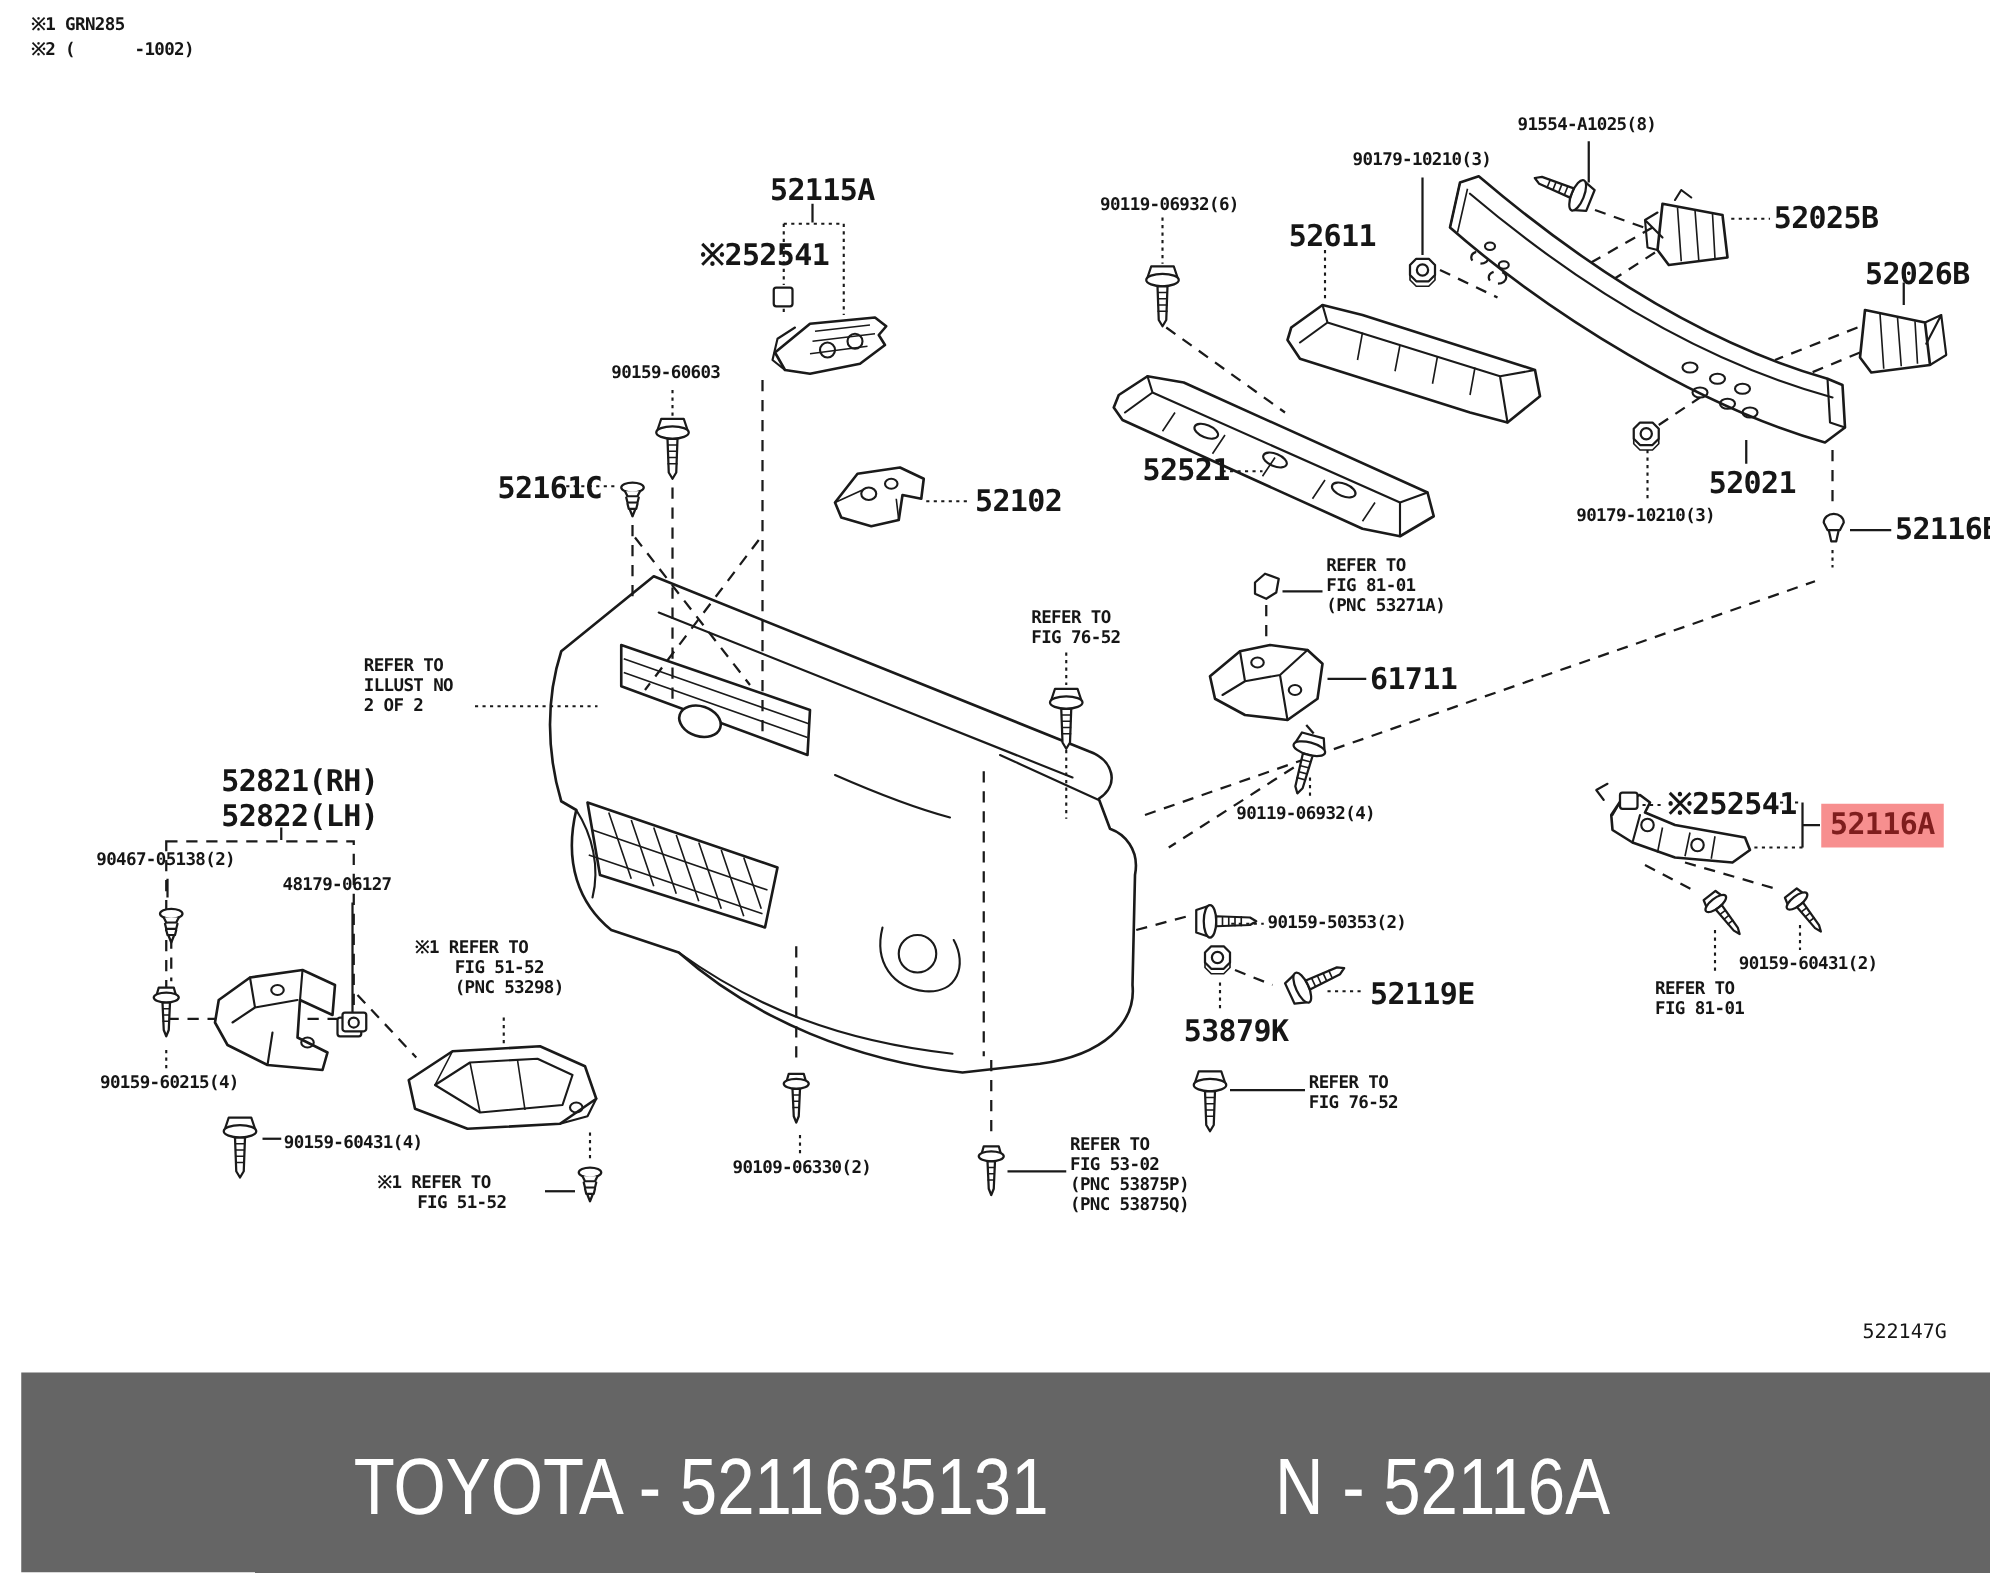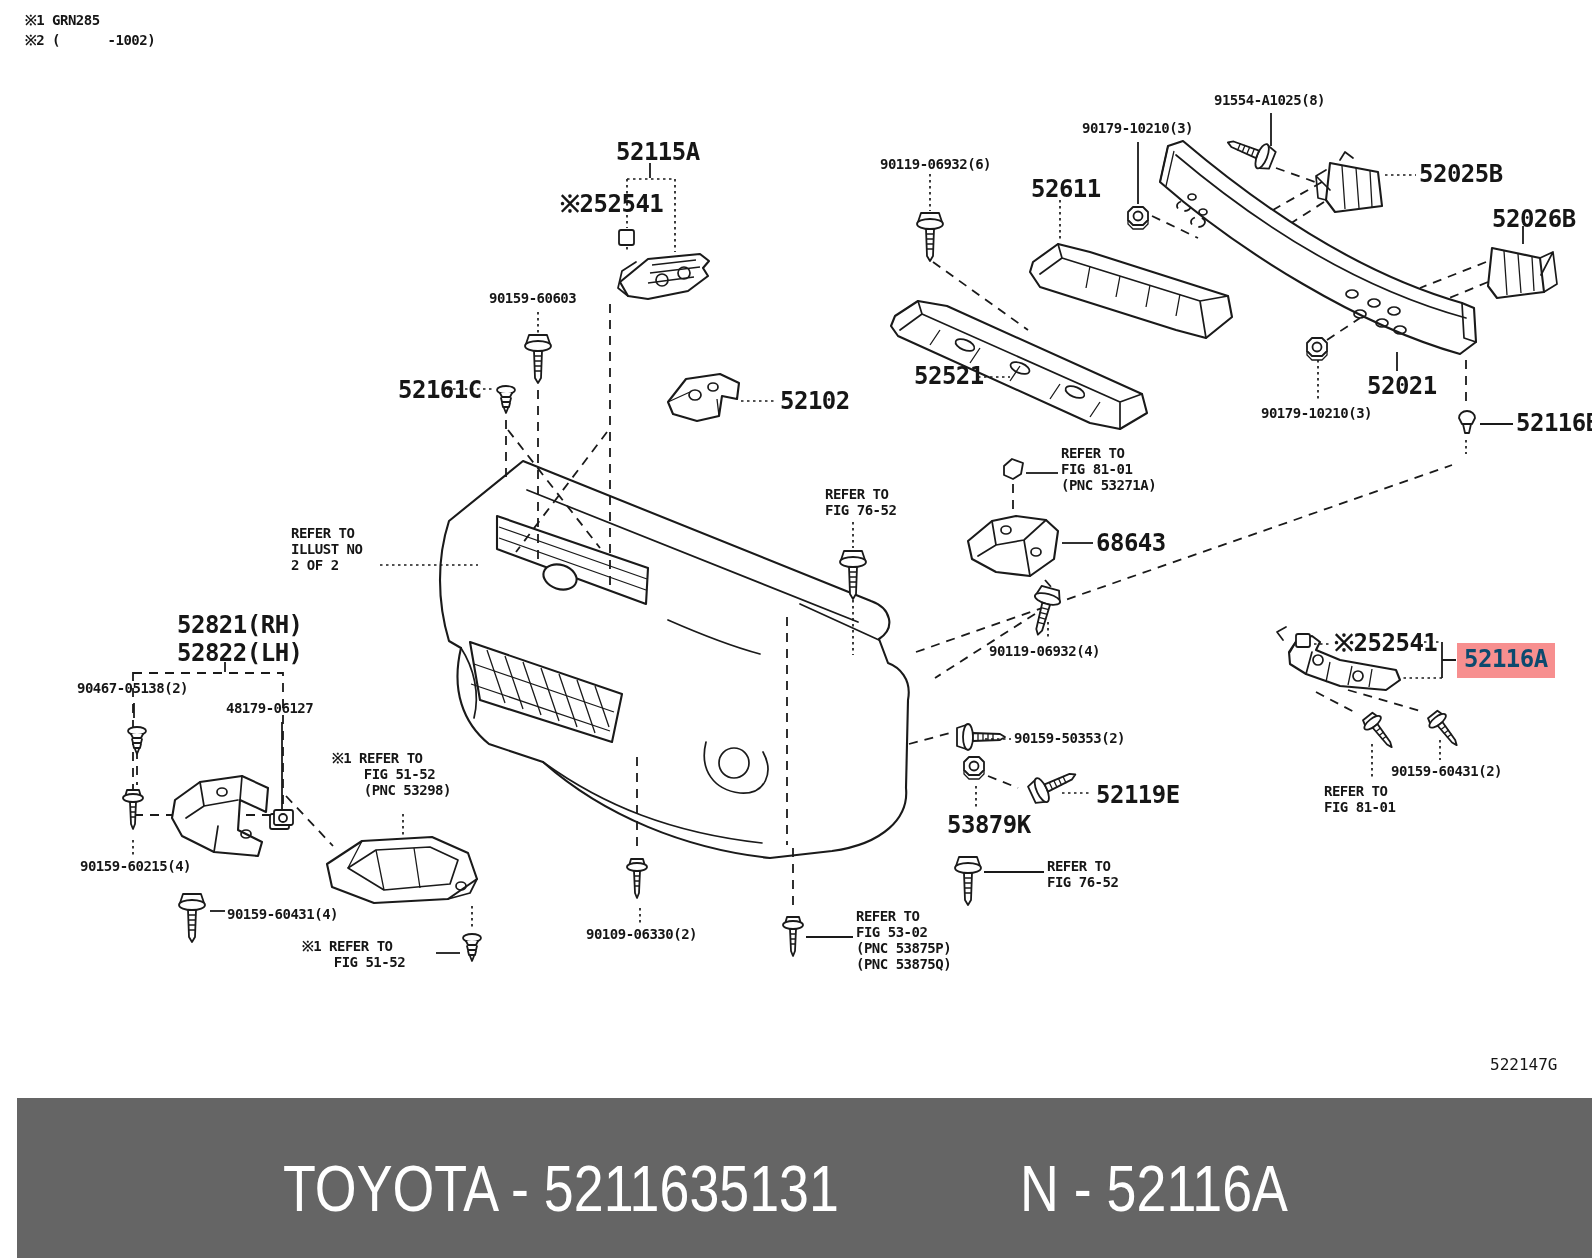--- a/index.html
+++ b/index.html
@@ -318,21 +318,21 @@
 <div class="lbl pno" style="left:1261px;top:405px">90179-10210(3)</div>
 <div class="lbl pnc" style="left:1516px;top:410px">52116B</div>
 <div class="lbl pno" style="left:291px;top:525px">REFER TO
 ILLUST NO
 2 OF 2</div>
 <div class="lbl pno" style="left:825px;top:486px">REFER TO
 FIG 76-52</div>
 <div class="lbl pno" style="left:1061px;top:445px">REFER TO
 FIG 81-01
 (PNC 53271A)</div>
-<div class="lbl pnc" style="left:1096px;top:530px">68643</div>
+<div class="lbl pnc" style="left:1096px;top:530px">61711</div>
 <div class="lbl pno" style="left:989px;top:643px">90119-06932(4)</div>
 <div class="lbl pnc" style="left:177px;top:612px">52821(RH)
 52822(LH)</div>
 <div class="lbl pno" style="left:77px;top:680px">90467-05138(2)</div>
 <div class="lbl pno" style="left:226px;top:700px">48179-06127</div>
 <div class="lbl pno" style="left:332px;top:750px">※1 REFER TO
     FIG 51-52
     (PNC 53298)</div>
 <div class="lbl pno" style="left:80px;top:858px">90159-60215(4)</div>
 <div class="lbl pno" style="left:227px;top:906px">90159-60431(4)</div>
@@ -342,21 +342,21 @@
 <div class="lbl pno" style="left:856px;top:908px">REFER TO
 FIG 53-02
 (PNC 53875P)
 (PNC 53875Q)</div>
 <div class="lbl pno" style="left:1047px;top:858px">REFER TO
 FIG 76-52</div>
 <div class="lbl pnc" style="left:947px;top:812px">53879K</div>
 <div class="lbl pnc" style="left:1096px;top:782px">52119E</div>
 <div class="lbl pno" style="left:1014px;top:730px">90159-50353(2)</div>
 <div class="lbl pnc" style="left:1334px;top:630px">※252541</div>
-<div class="lbl pnc hl" style="left: 1457px; top: 643px; background: rgb(247, 143, 143); color: #0c4a6e;">52116A</div>
+<div class="lbl pnc hl" style="left: 1457px; top: 643px; background: rgb(247, 143, 143); color: #7f1d1d;">52116A</div>
 <div class="lbl pno" style="left:1391px;top:763px">90159-60431(2)</div>
 <div class="lbl pno" style="left:1324px;top:783px">REFER TO
 FIG 81-01</div>
 
 <div class="lbl figcode" style="left:1490px;top:1056px">522147G</div>
 
 <div class="banner" style="background: rgb(101, 101, 101); color: rgb(255, 255, 255);">
   <span class="btxt" style="left: 283px; top: 1152px; position: fixed; color: rgb(255, 255, 255);">TOYOTA - 5211635131</span>
   <span class="btxt" style="left: 1020px; top: 1152px; position: fixed; color: rgb(255, 255, 255);">N - 52116A</span>
 </div>

